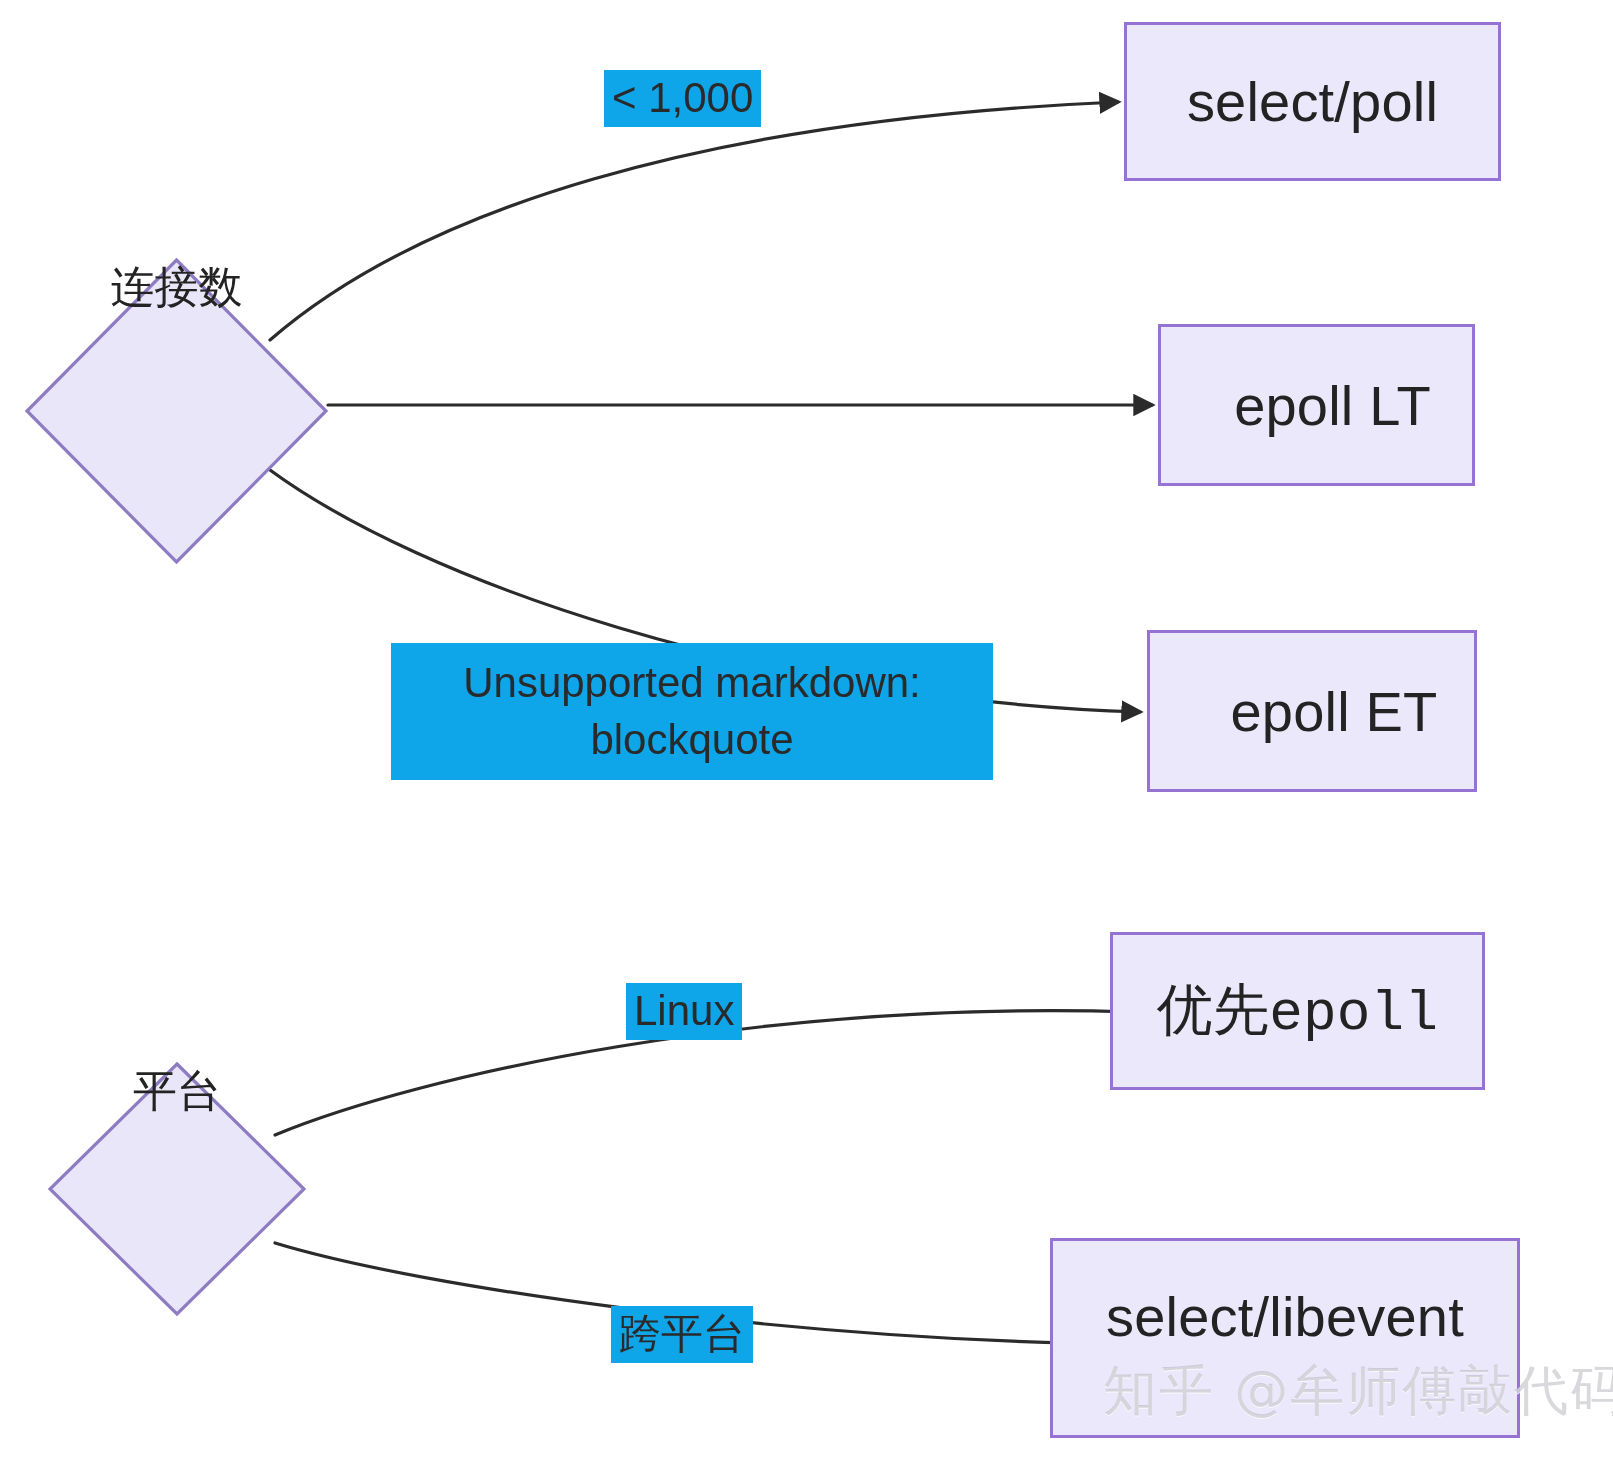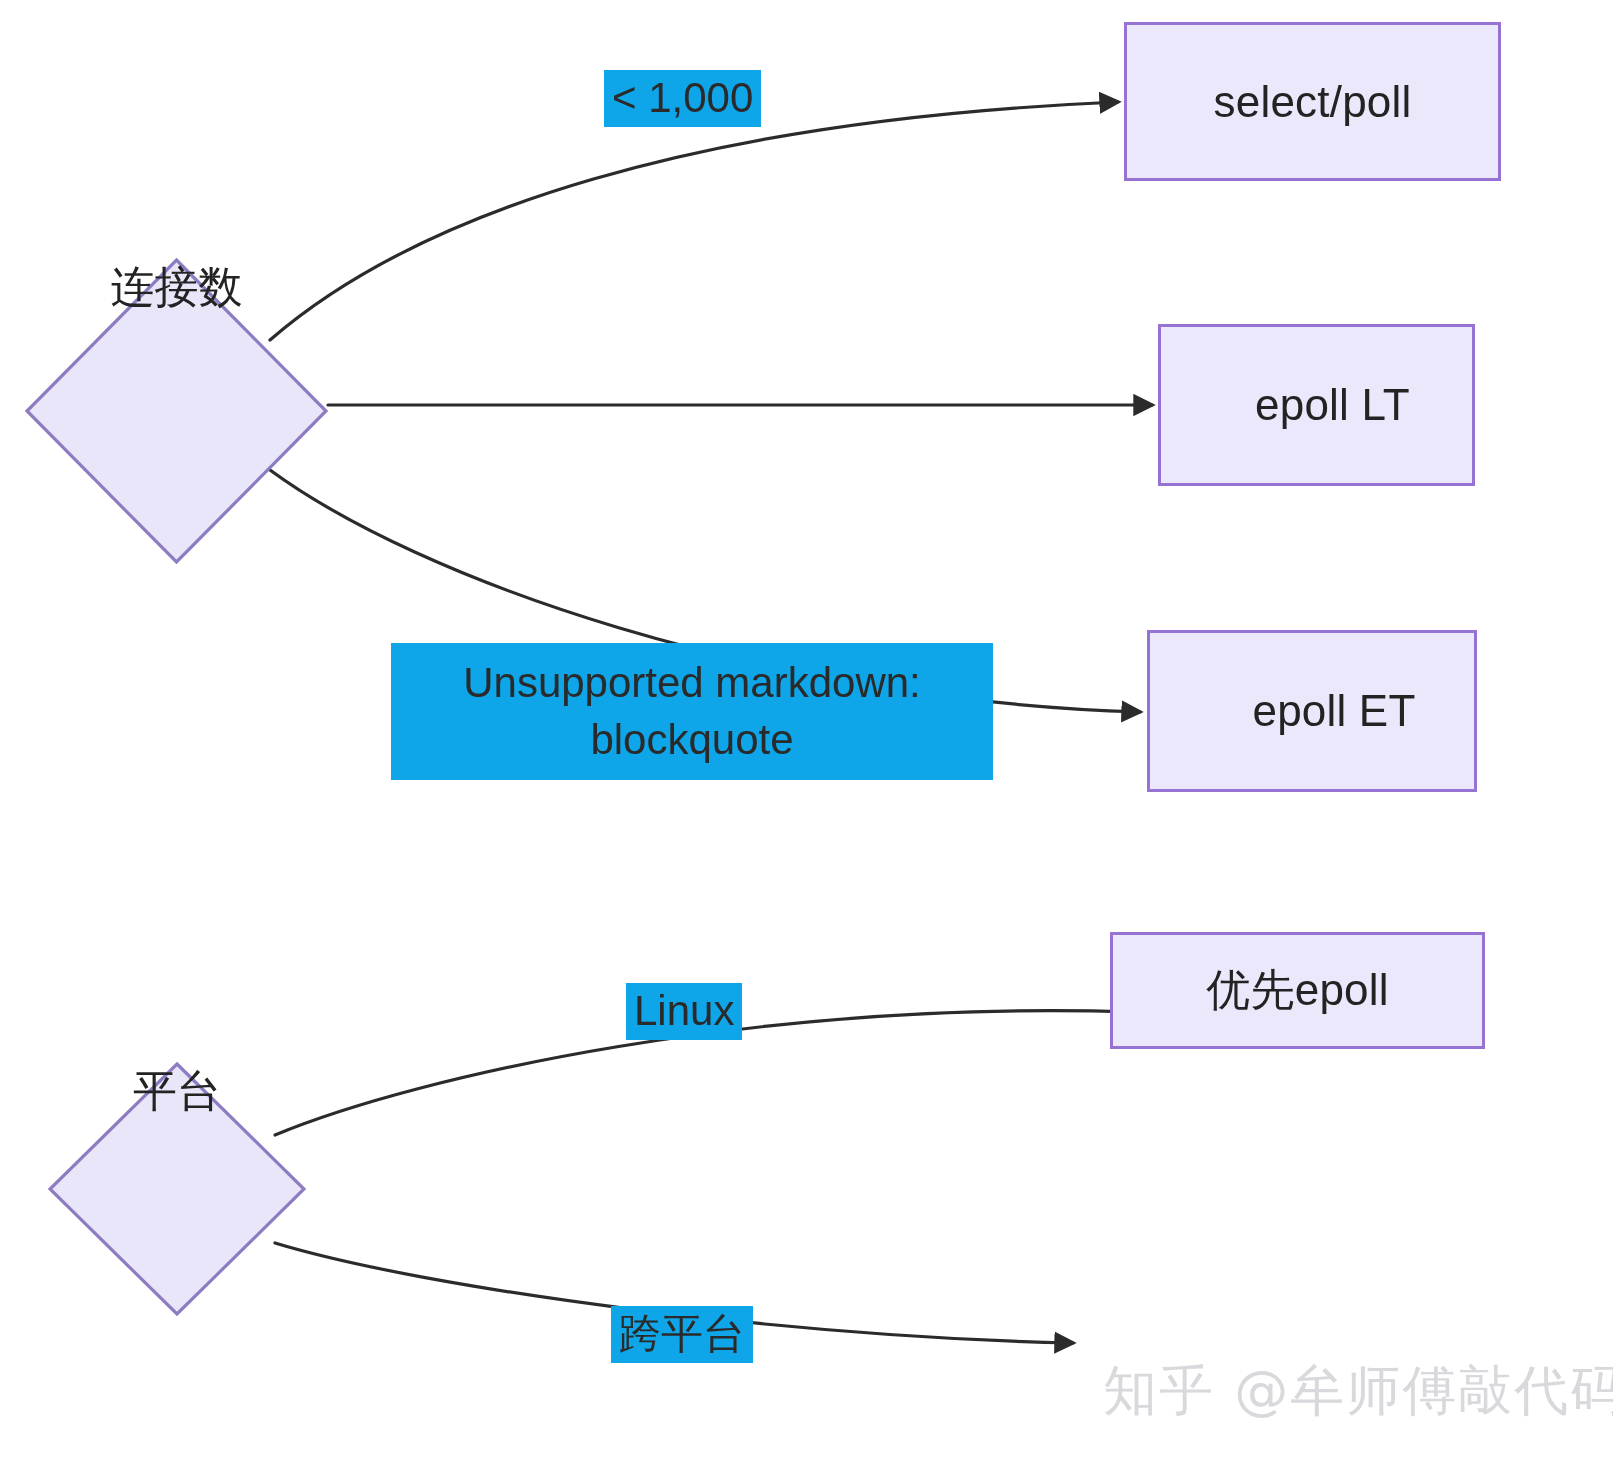--- a/index.html
+++ b/index.html
@@ -36,21 +36,21 @@
     box-sizing: border-box;
     display: flex;
     align-items: center;
     justify-content: center;
     text-align: center;
   }
   .proc {
     background: #ebe8fc;
     border: 3px solid #9673d3;
     color: #232323;
-    font-size: 44px;
+    font-size: 56px;
     letter-spacing: 0.2px;
   }
   .diamond-wrap {
     position: absolute;
     display: flex;
     align-items: flex-start;
     justify-content: center;
   }
   .diamond-shape {
     position: absolute;
@@ -135,24 +135,27 @@
   </div>
 
   <div class="node proc" style="left:1158px; top:324px; width:317px; height:162px;padding-left:32px;">
     <span>epoll LT</span>
   </div>
 
   <div class="node proc" style="left:1147px; top:630px; width:330px; height:162px;padding-left:44px;">
     <span>epoll ET</span>
   </div>
 
-  <div class="node proc" style="left:1110px; top:932px; width:375px; height:117px;">
+  <div class="node proc" style="left:1110px; top:932px; width:375px; height:158px;font-family:Liberation Mono, monospace;">
     <span>优先epoll</span>
   </div>
 
+  <div class="node proc" style="left:1050px; top:1238px; width:470px; height:200px;">
+    <span style="position:relative; top:-22px;">select/libevent</span>
+  </div>
 
   <div class="edge-label" style="left:604px; top:70px;">
     <span>&lt; 1,000</span>
   </div>
 
 
   <div class="edge-label multiline" style="left:391px; top:643px; width:586px; padding:12px 8px;">
     <div>Unsupported markdown:</div>
     <div>blockquote</div>
   </div>

